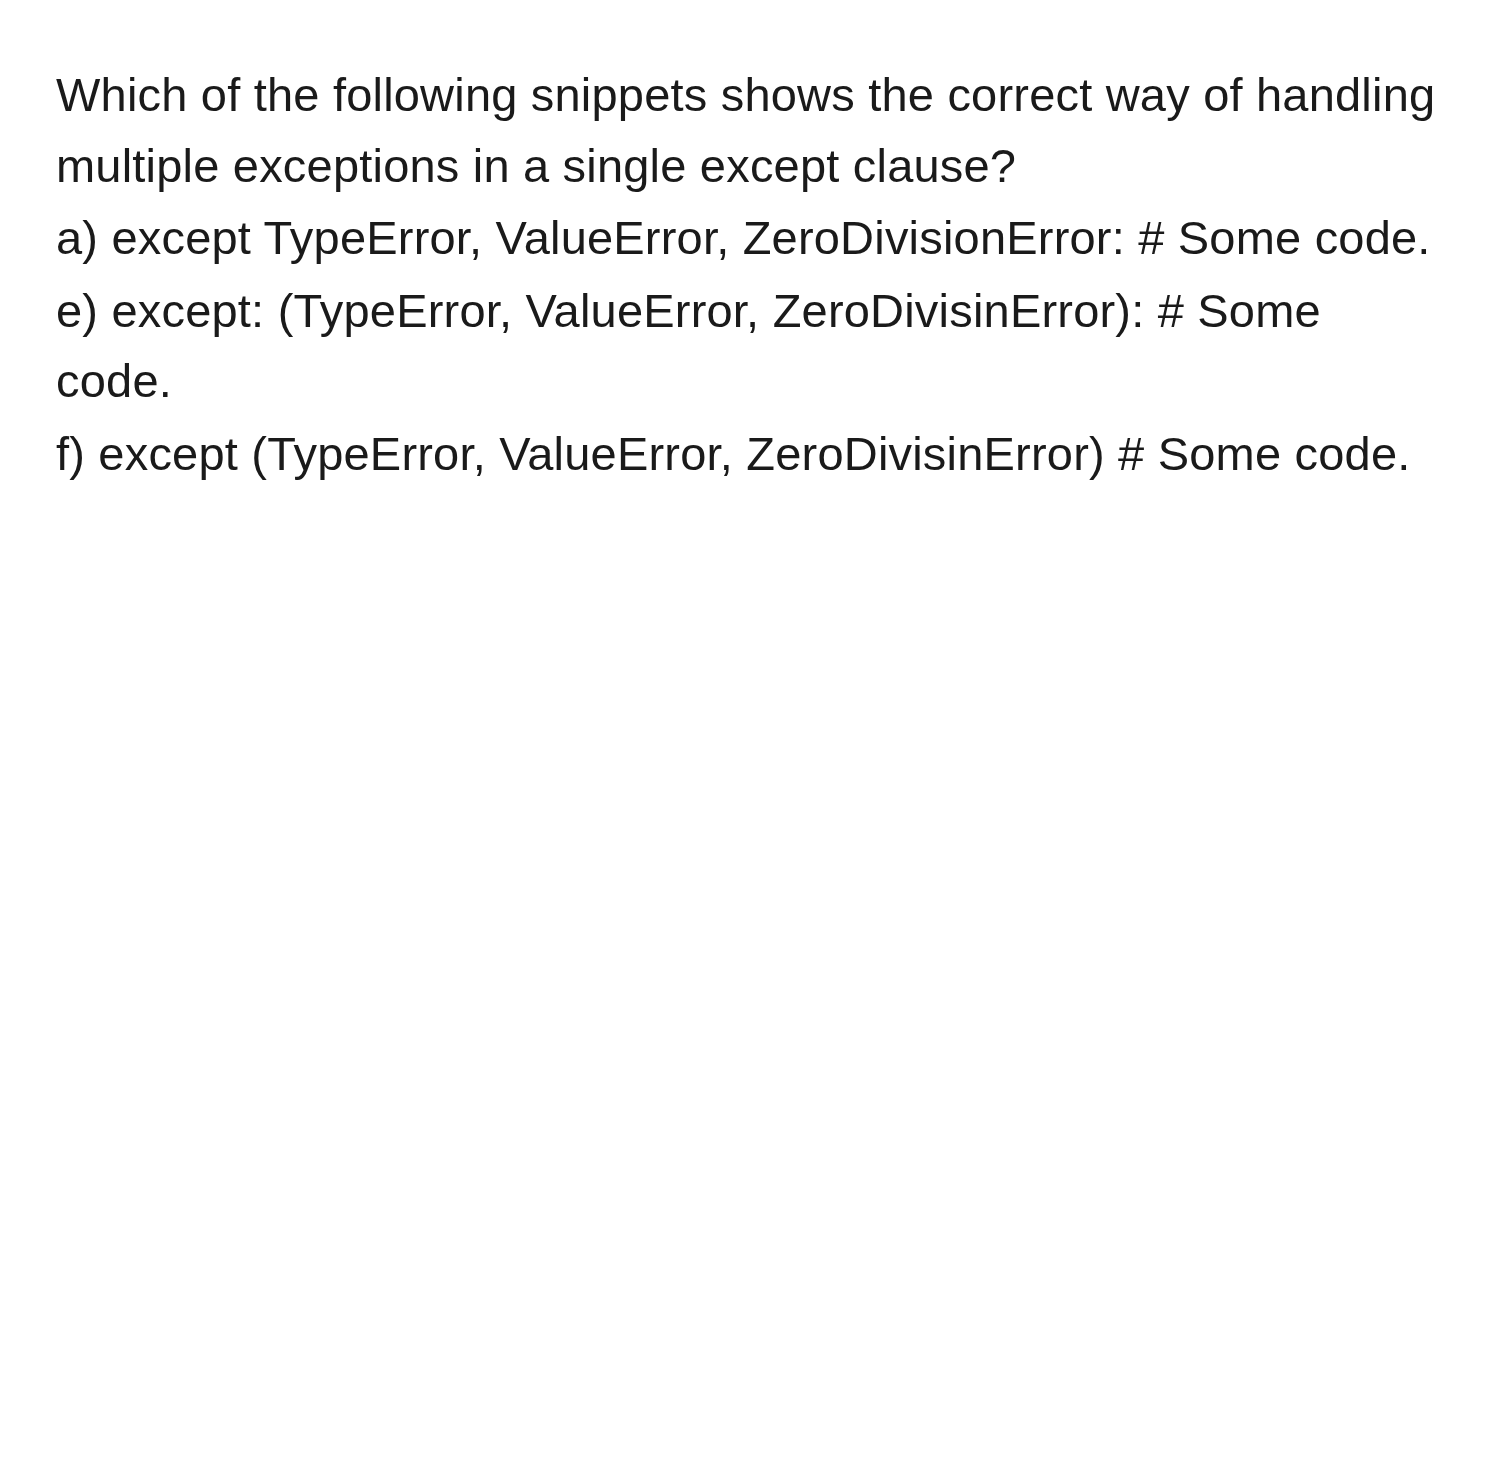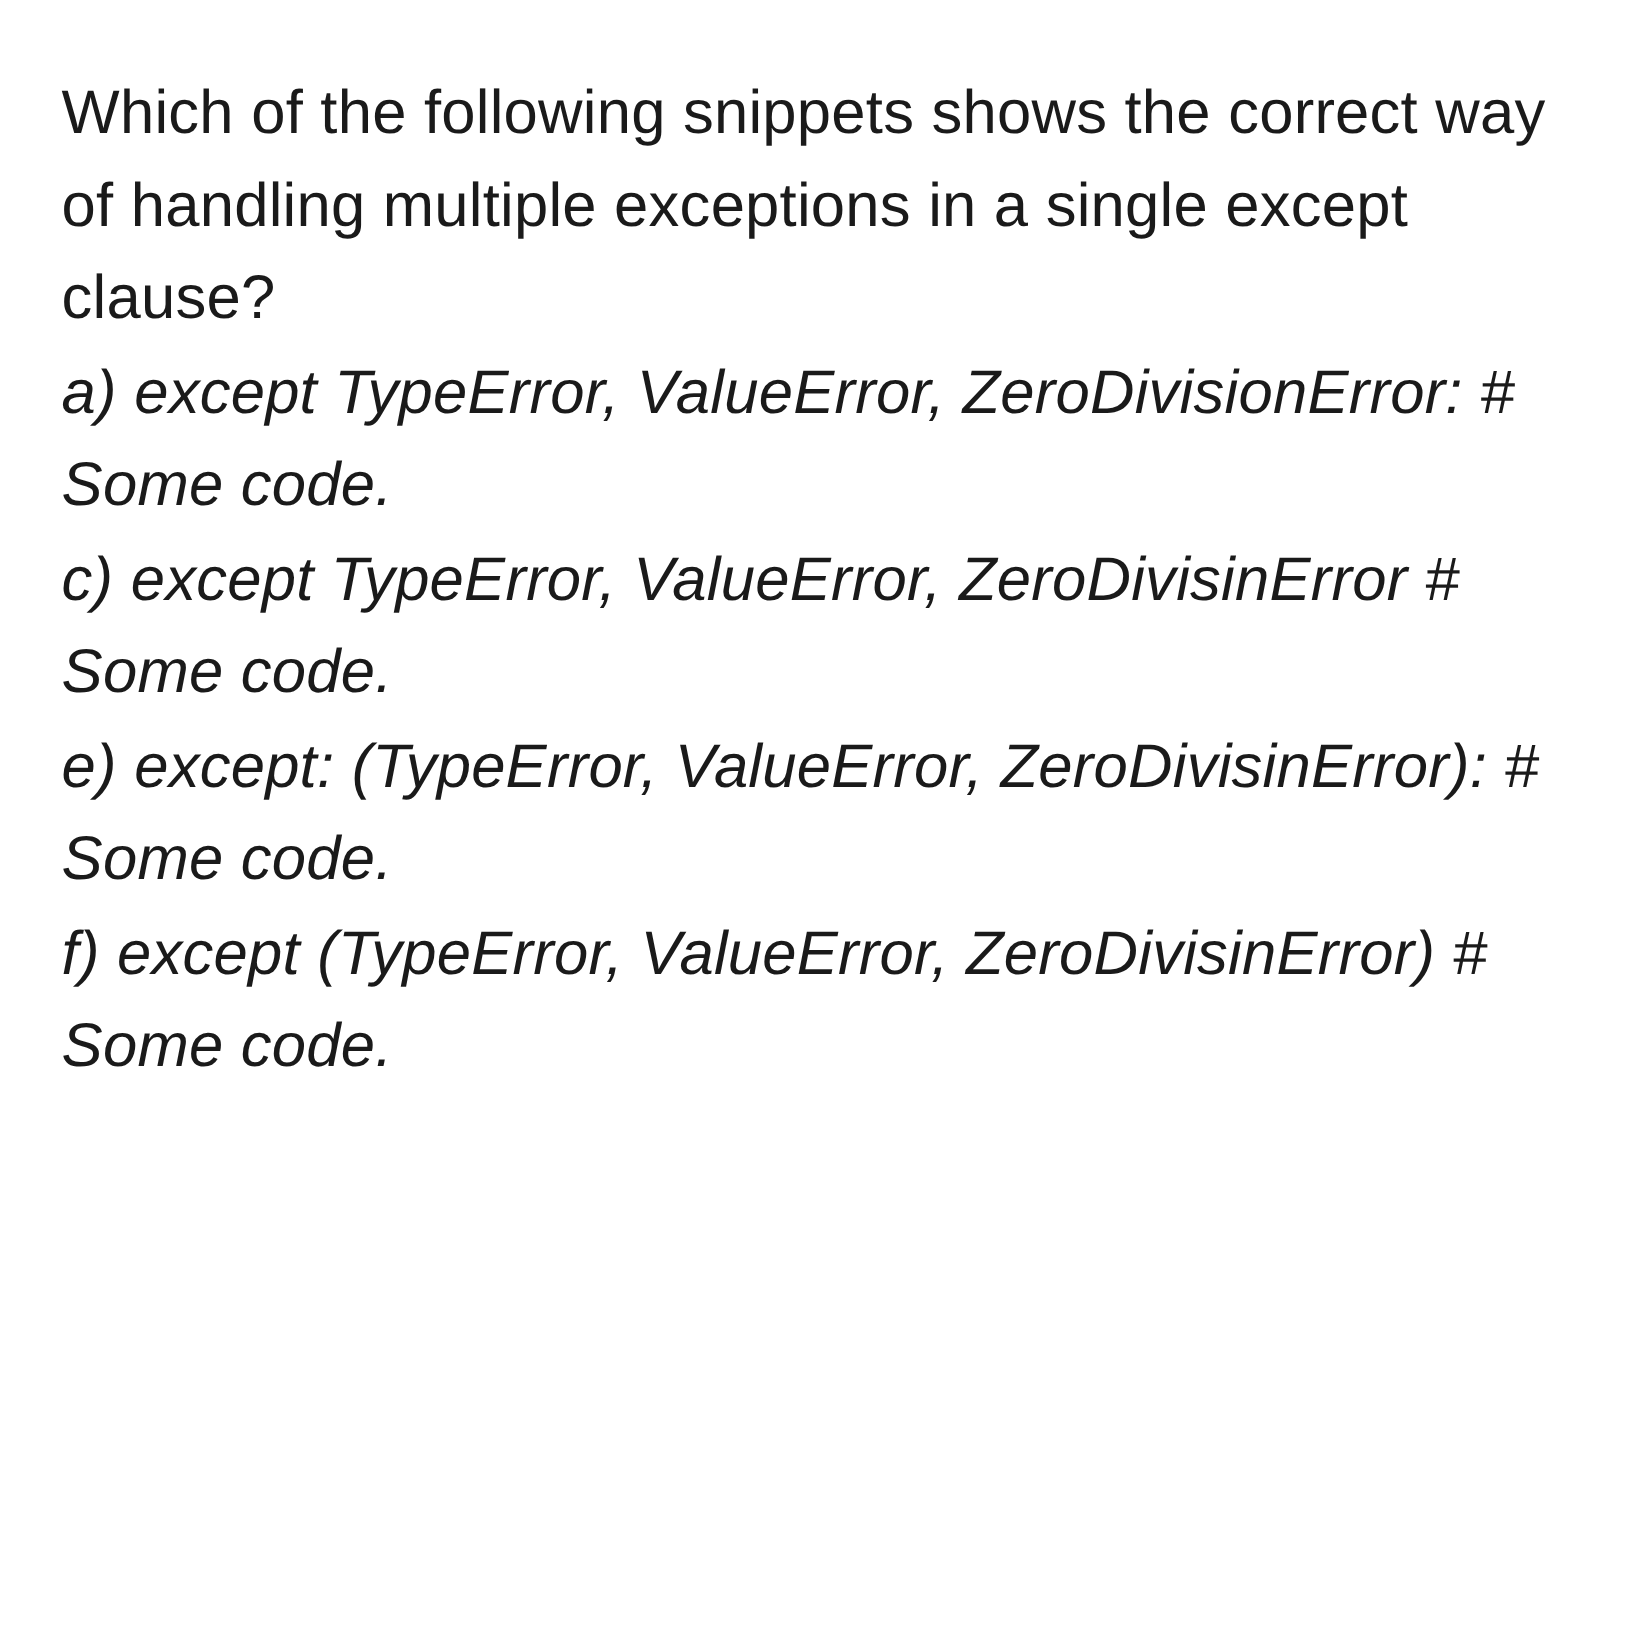--- a/index.html
+++ b/index.html
@@ -8,35 +8,33 @@
       box-sizing: border-box;
     }
     body {
       background: #ffffff;
       font-family: -apple-system, BlinkMacSystemFont, "Segoe UI", Helvetica, Arial, sans-serif;
       padding: 60px 56px;
       width: 1500px;
       height: 1480px;
     }
     .content {
-      font-size: 56px;
+      font-size: 47px;
       line-height: 1.5;
       color: #1a1a1a;
       letter-spacing: 0.2px;
     }
     .question {
       margin-bottom: 2px;
     }
     .option {
       margin-bottom: 2px;
-      font-style: italic;
     }
   </style>
 </head>
 <body>
 
 <div class="content">
   <p class="question">Which of the following snippets shows the correct way of handling multiple exceptions in a single except clause?</p>
   <p class="option">a) except TypeError, ValueError, ZeroDivisionError: # Some code.</p>
-  <p class="option">c) except TypeError, ValueError, ZeroDivisinError # Some code.</p>
   <p class="option">e) except: (TypeError, ValueError, ZeroDivisinError): # Some code.</p>
   <p class="option">f) except (TypeError, ValueError, ZeroDivisinError) # Some code.</p>
 </div>
 
 </body></html>

